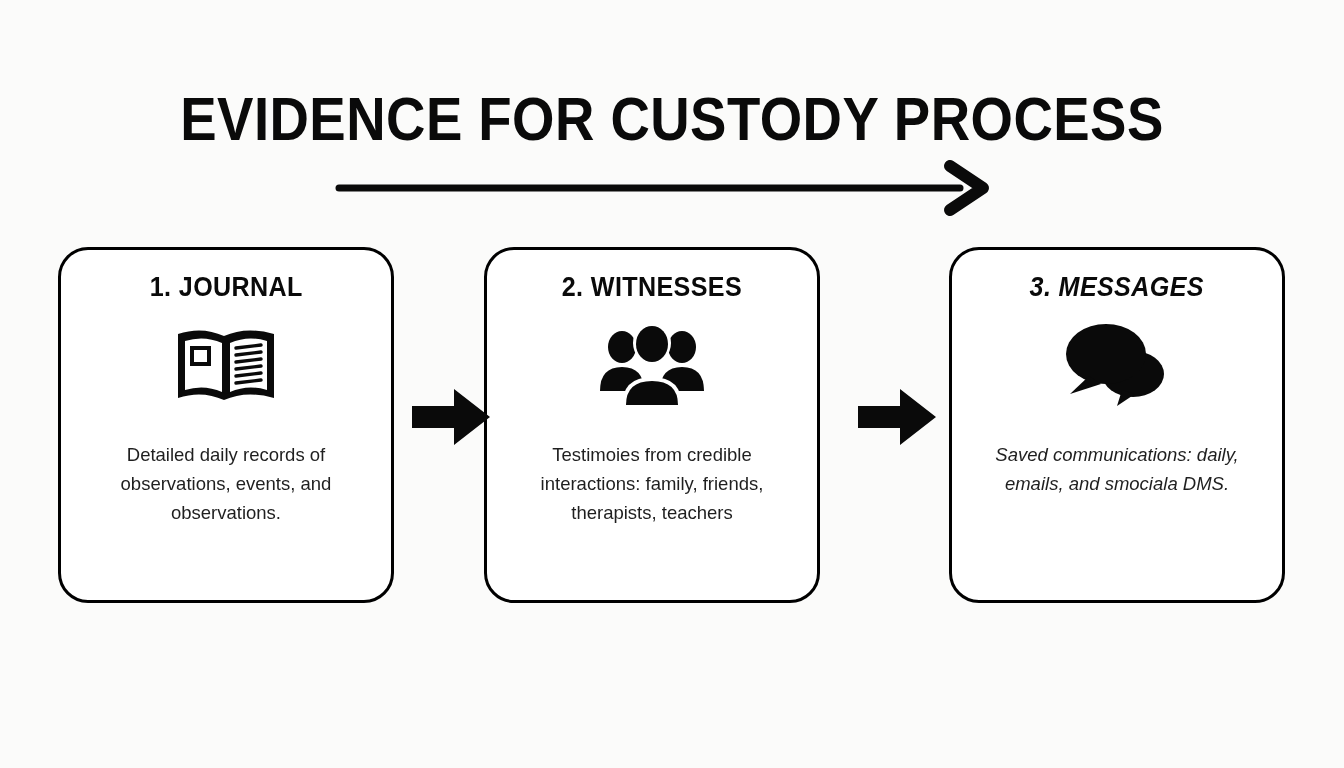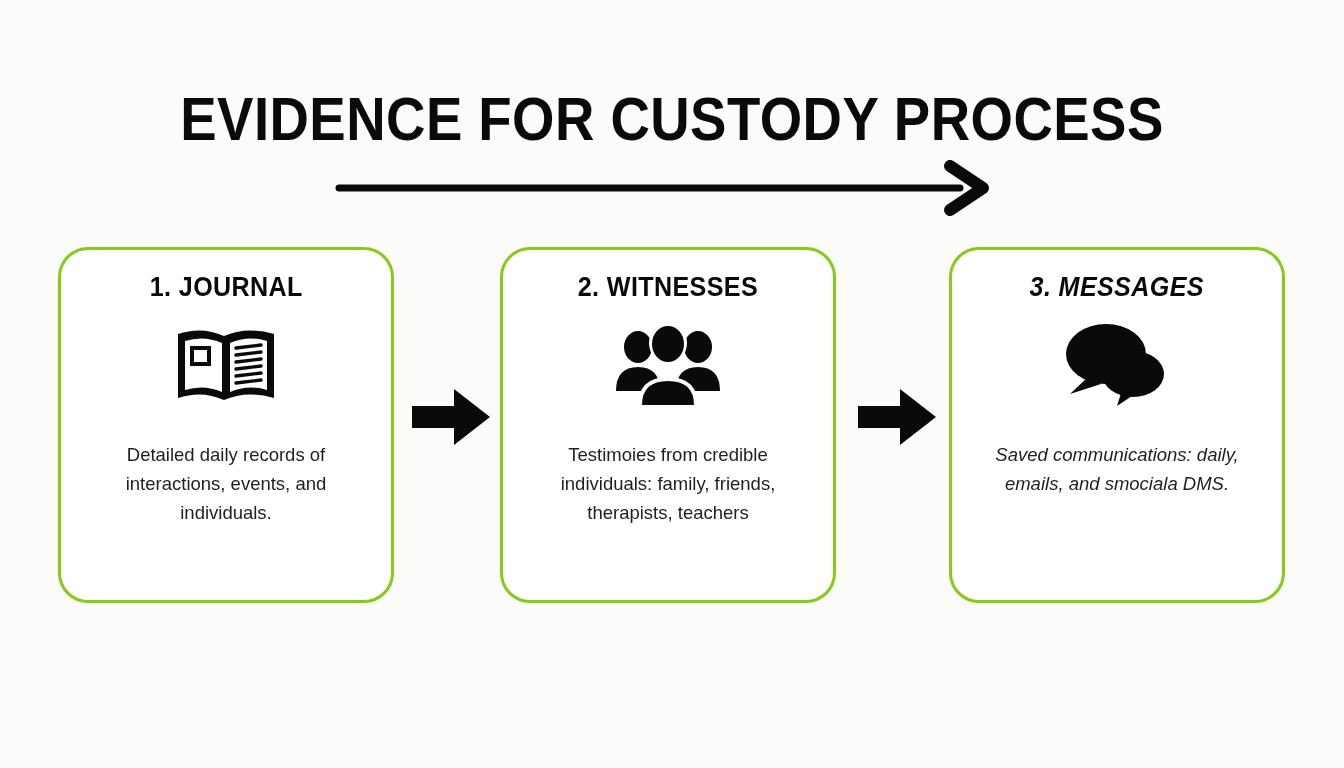--- a/index.html
+++ b/index.html
@@ -59,29 +59,29 @@
     width: 1344px;
     height: 356px;
   }
 
   .card {
     position: absolute;
     top: 0;
     width: 336px;
     height: 356px;
     box-sizing: border-box;
-    border: 3px solid #84cc16;
+    border: 3px solid #000000;
     border-radius: 30px;
     background: #ffffff;
     display: flex;
     flex-direction: column;
     align-items: center;
   }
   .card.c1 { left: 58px; }
-  .card.c2 { left: 500px; }
+  .card.c2 { left: 484px; }
   .card.c3 { left: 949px; font-style: italic; }
 
   .card-heading {
     margin-top: 20px;
     font-family: "Liberation Sans Narrow", "Liberation Sans", sans-serif;
     font-weight: bold;
     font-size: 27px;
     line-height: 34px;
     letter-spacing: 0.4px;
     color: #0a0a0a;
@@ -153,41 +153,41 @@
           <g stroke="#0a0a0a" stroke-width="3.4" stroke-linecap="round">
             <line x1="66" y1="28" x2="91" y2="25"></line>
             <line x1="66" y1="35" x2="91" y2="32"></line>
             <line x1="66" y1="42" x2="91" y2="39"></line>
             <line x1="66" y1="49" x2="91" y2="46"></line>
             <line x1="66" y1="56" x2="91" y2="53"></line>
             <line x1="66" y1="63" x2="91" y2="60"></line>
           </g>
         </svg>
       </div>
-      <div class="card-body">Detailed daily records of interactions, events, and individuals.</div>
+      <div class="card-body">Detailed daily records of observations, events, and observations.</div>
     </div>
 
     <div class="card c2">
       <div class="card-heading">2. WITNESSES</div>
       <div class="card-icon">
         <svg width="108" height="86" viewBox="0 0 108 86">
 
           <ellipse cx="24" cy="24" rx="14" ry="16" fill="#0a0a0a"></ellipse>
           <path d="M2 68 Q2 44 24 44 Q46 44 46 68 Z" fill="#0a0a0a"></path>
 
           <ellipse cx="84" cy="24" rx="14" ry="16" fill="#0a0a0a"></ellipse>
           <path d="M62 68 Q62 44 84 44 Q106 44 106 68 Z" fill="#0a0a0a"></path>
 
           <ellipse cx="54" cy="20" rx="19" ry="21" fill="#ffffff"></ellipse>
           <ellipse cx="54" cy="21" rx="16" ry="18" fill="#0a0a0a"></ellipse>
           <path d="M24 84 Q24 54 54 54 Q84 54 84 84 Z" fill="#ffffff"></path>
           <path d="M28 82 Q28 58 54 58 Q80 58 80 82 Z" fill="#0a0a0a"></path>
         </svg>
       </div>
-      <div class="card-body">Testimoies from credible individuals: family, friends, therapists, teachers</div>
+      <div class="card-body">Testimoies from credible interactions: family, friends, therapists, teachers</div>
     </div>
 
     <div class="card c3">
       <div class="card-heading">3. MESSAGES</div>
       <div class="card-icon">
         <svg width="116" height="92" viewBox="0 0 116 92">
 
           <g>
             <ellipse cx="74" cy="54" rx="34" ry="26" fill="#ffffff"></ellipse>
             <path d="M62 72 L56 90 L78 76 Z" fill="#ffffff"></path>

